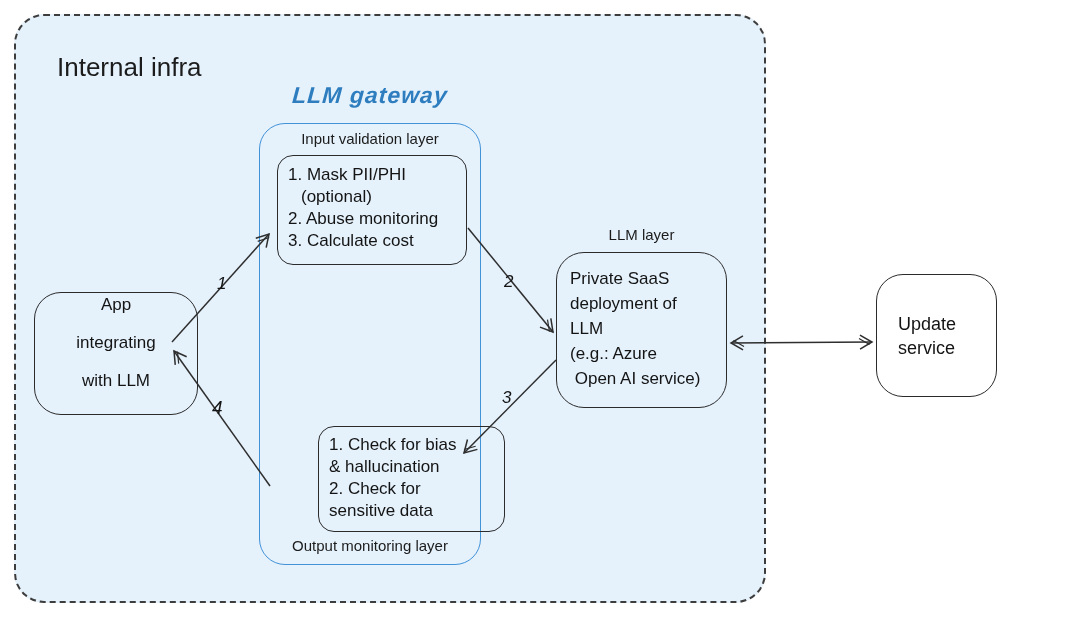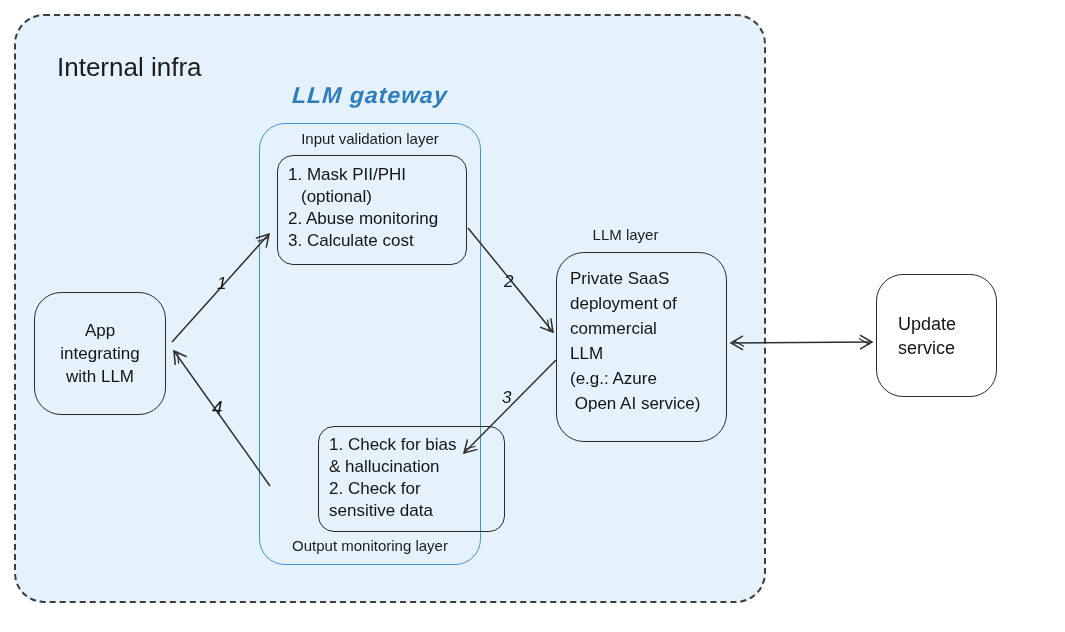--- a/index.html
+++ b/index.html
@@ -94,37 +94,37 @@
     left: 270px; top: 426px;
     width: 187px; height: 106px;
     border-radius: 16px;
     padding: 7px 0 0 10px;
     font-size: 17px; line-height: 22px; margin-left: 48px;
   }
   .indent { padding-left: 13px; }
 
   .node-app {
     left: 34px; top: 292px;
-    width: 132px; height: 123px;
+    width: 164px; height: 123px;
     border-radius: 27px;
     display: flex; flex-direction: column;
-    align-items: center; justify-content: center;
-    text-align: center;
-    font-size: 17px; line-height: 23px;
+    align-items: center; 
+    text-align: center;
+    font-size: 17px; line-height: 23px; gap: 15px;
   }
   .node-llm {
     left: 556px; top: 252px;
-    width: 171px; height: 190px;
+    width: 171px; height: 156px;
     border-radius: 28px;
     padding: 13px 0 0 13px;
     font-size: 17px; line-height: 25px;
   }
   .llm-layer-label {
     position: absolute;
-    left: 540px; top: 226px;
+    left: 556px; top: 226px;
     width: 171px;
     text-align: center;
     font-size: 15px;
     color: #1c1c1c;
     white-space: nowrap;
   }
   .node-update {
     left: 876px; top: 274px;
     width: 121px; height: 123px;
     border-radius: 27px;
@@ -183,21 +183,20 @@
   <div class="node node-app">
     <div class="line">App</div>
     <div class="line">integrating</div>
     <div class="line">with LLM</div>
   </div>
 
   <div class="llm-layer-label">LLM layer</div>
   <div class="node node-llm">
     <div class="line">Private SaaS</div>
     <div class="line">deployment of</div>
-    <div class="line">commercial</div>
     <div class="line">LLM</div>
     <div class="line">(e.g.: Azure</div>
     <div class="line"> Open AI service)</div>
   </div>
 
   <div class="node node-update">
     <div class="line">Update</div>
     <div class="line">service</div>
   </div>
 

